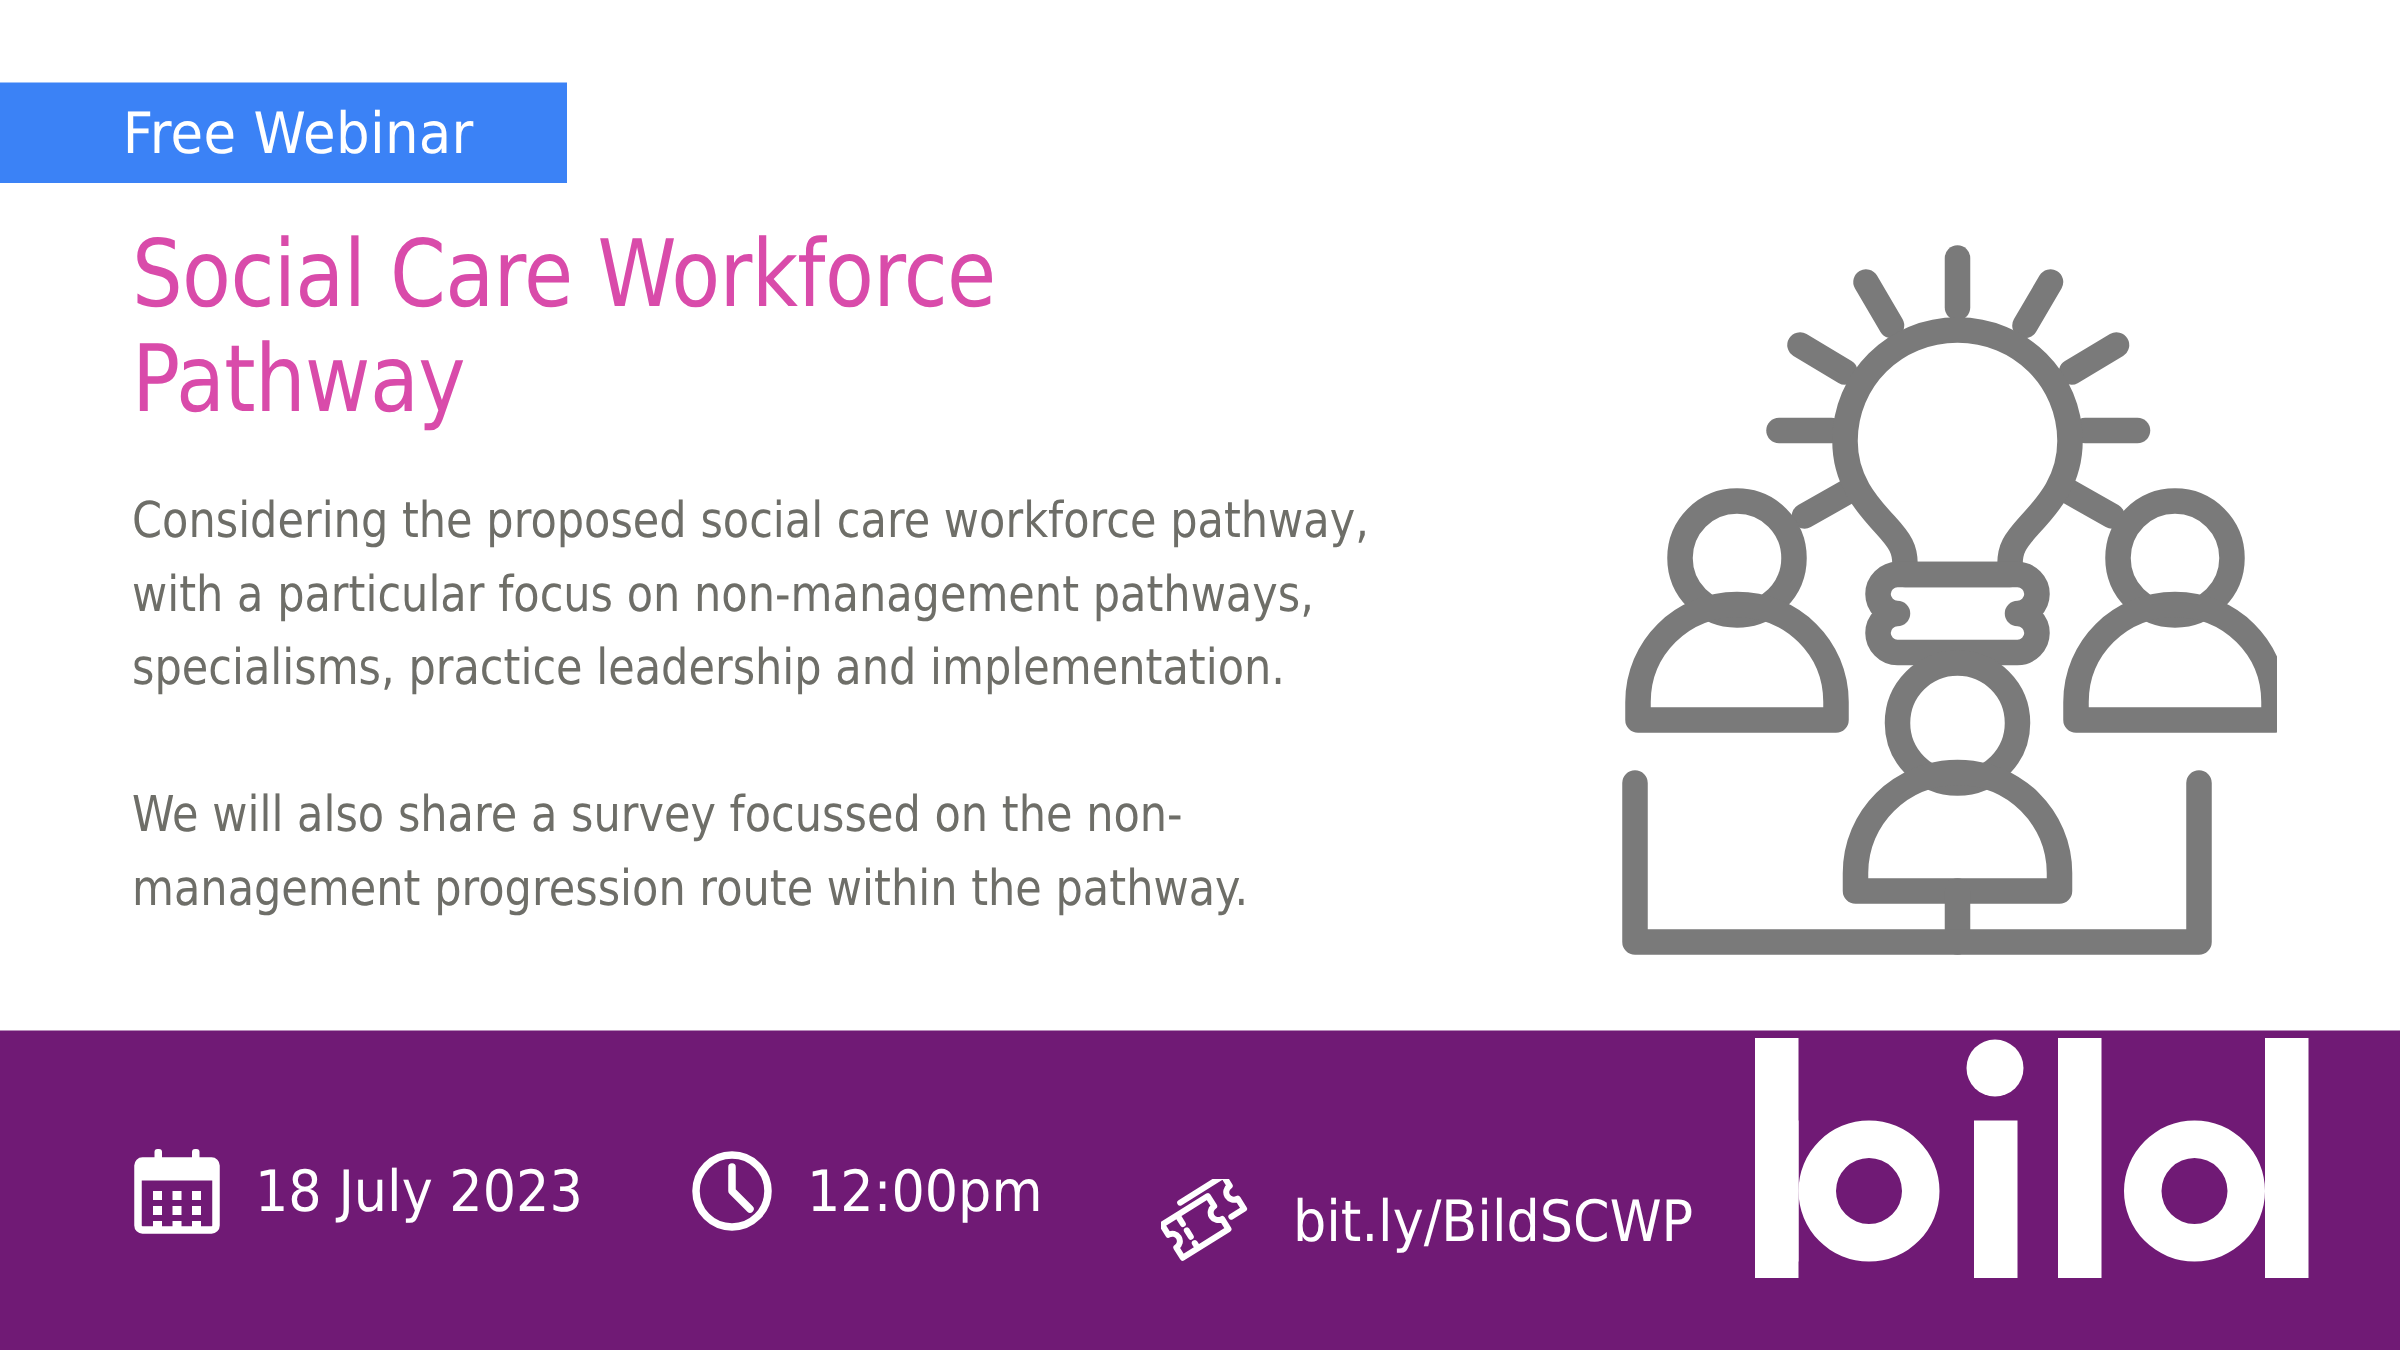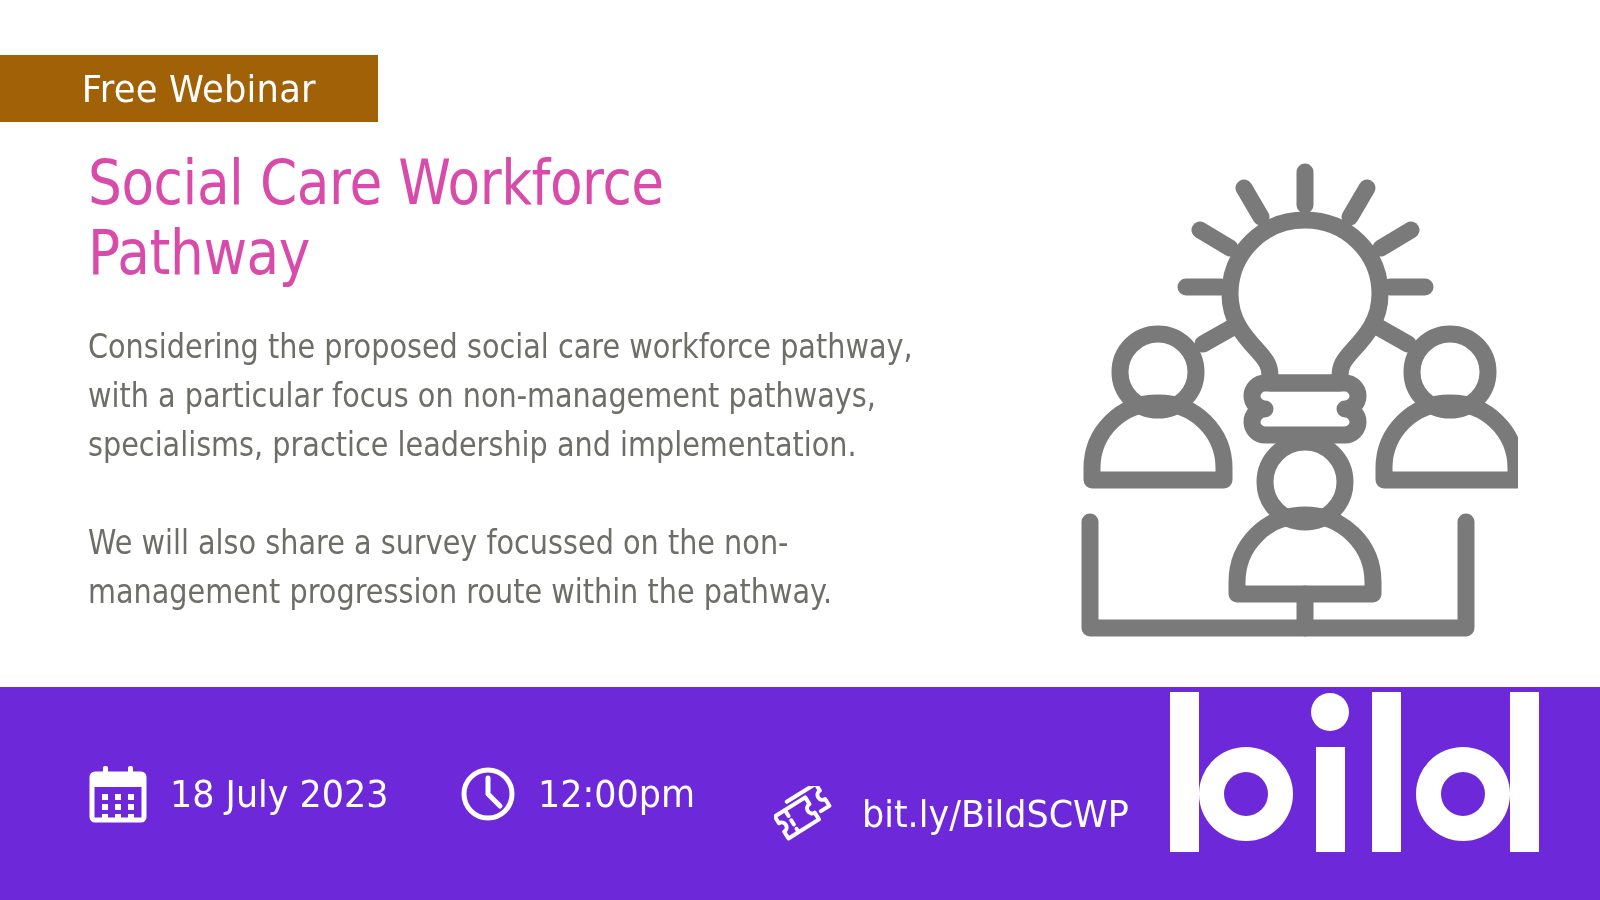--- a/index.html
+++ b/index.html
@@ -18,21 +18,21 @@
     overflow: hidden;
   }
 
   
   .badge {
     position: absolute;
     left: 0;
     top: 55px;
     width: 378px;
     height: 67px;
-    background: #a16207;
+    background: #3b82f6;
     display: flex;
     align-items: center;
   }
   .badge-label {
     color: #ffffff;
     font-family: "DejaVu Sans", sans-serif;
     font-size: 38px;
     font-weight: 400;
     letter-spacing: 0.2px;
     padding-left: 88px;
@@ -95,21 +95,21 @@
     height: 100%;
   }
 
   
   .footer {
     position: absolute;
     left: 0;
     top: 687px;
     width: 1600px;
     height: 213px;
-    background: #6d28d9;
+    background: #701a75;
     text-decoration: underline;
   }
   .footer-items {
     position: absolute;
     left: 88px;
     top: 0;
     height: 213px;
     display: flex;
     align-items: center;
     gap: 0;

